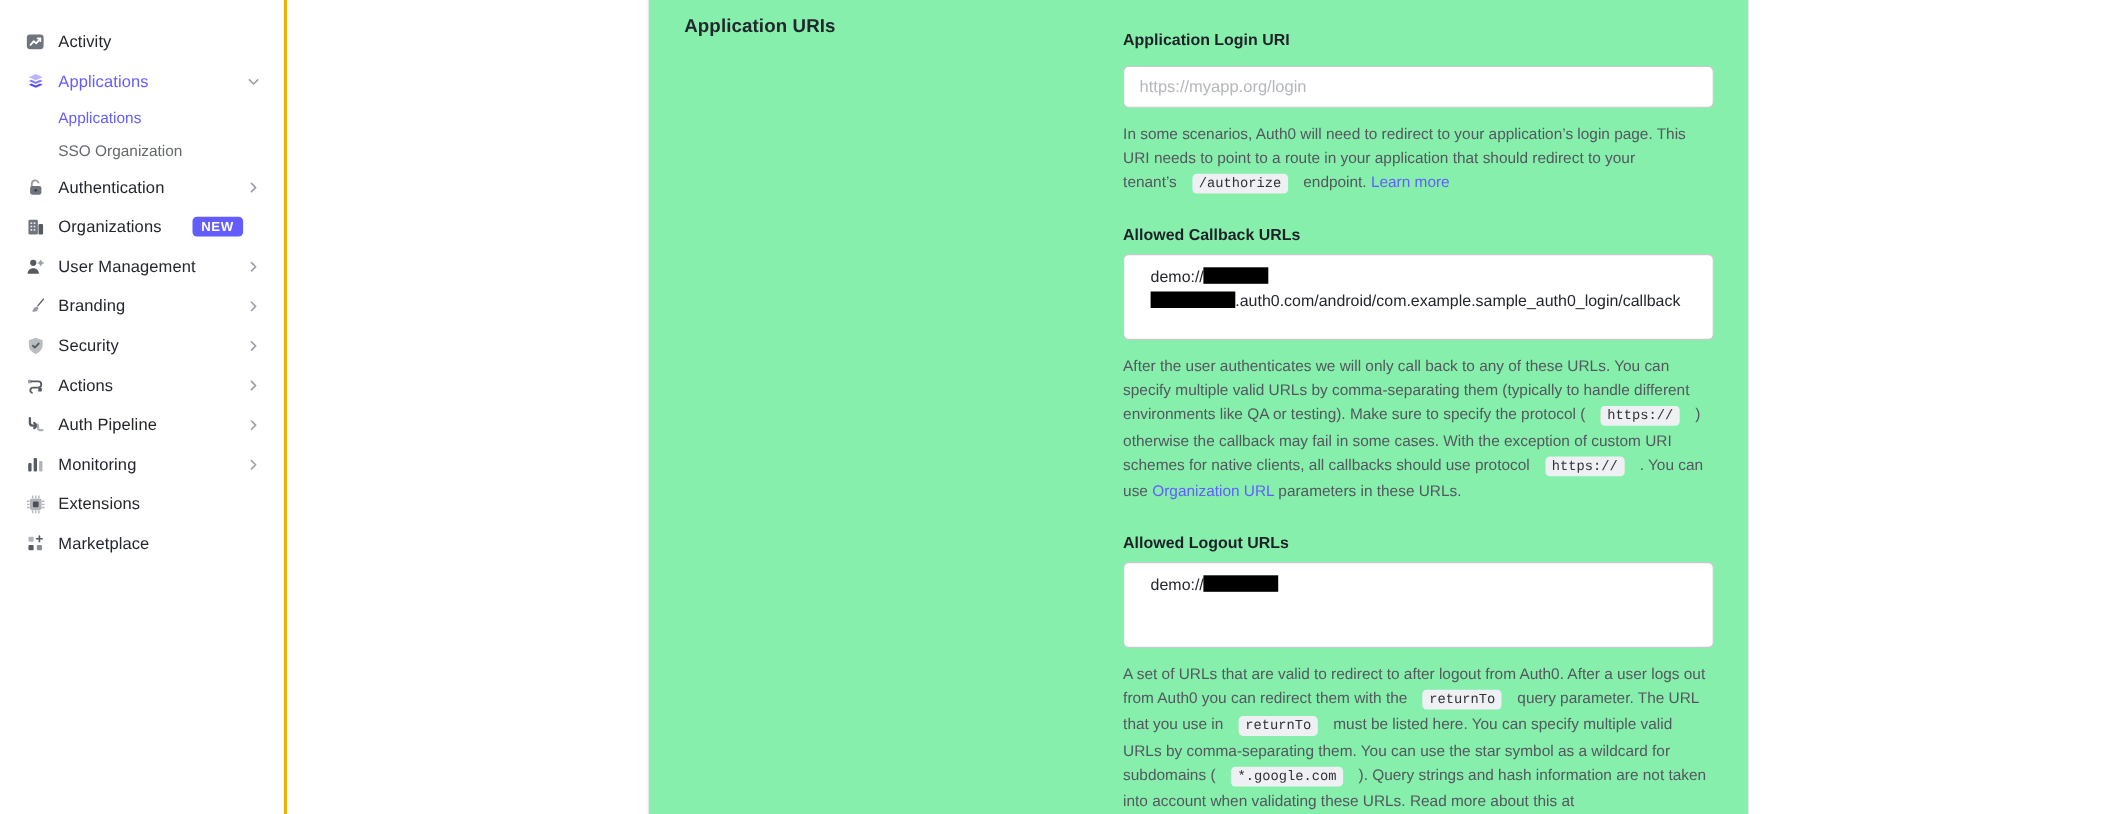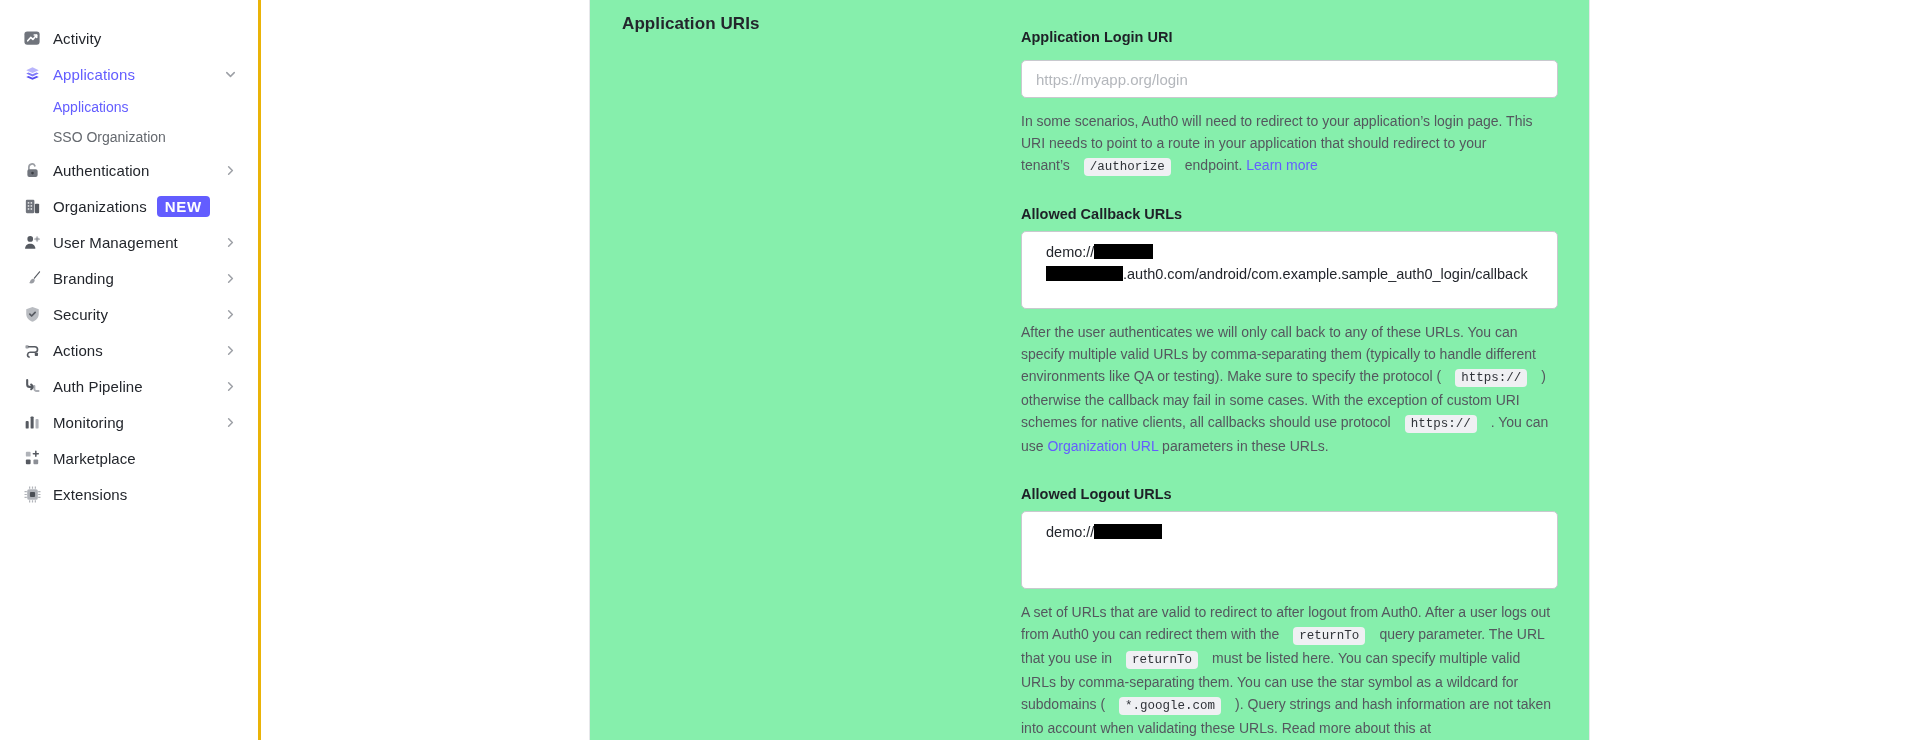--- a/index.html
+++ b/index.html
@@ -18,22 +18,22 @@
     display:flex;align-items:center;height:36px;
     padding:0 20px 0 23px;cursor:pointer;color:#23262c;
   }
   .nav-icon{width:19px;height:19px;margin-right:11px;flex:none;display:flex;align-items:center;justify-content:center}
   .nav-icon svg{width:19px;height:19px;display:block}
   .nav-label{font-size:15px;letter-spacing:.1px;white-space:nowrap}
   .nav-item.active .nav-label{color:#635dff}
   .chev{margin-left:auto;width:15px;height:15px;flex:none}
   .chev svg{width:15px;height:15px;display:block}
   .badge{
-    margin-left:10px;background:#635dff;color:#fff;
-    font-size:15px;font-weight:700;letter-spacing:.6px;
+    margin-left:28px;background:#635dff;color:#fff;
+    font-size:12px;font-weight:700;letter-spacing:.6px;
     padding:3px 8px;border-radius:4px;line-height:1;white-space:nowrap;
   }
   .nav-sub{
     height:30px;display:flex;align-items:center;padding-left:53px;
     font-size:14px;color:#65696f;cursor:pointer;white-space:nowrap;
   }
   .nav-sub.active{color:#635dff}
   
   .panel{
     position:absolute;left:589px;top:0;width:1001px;height:740px;
@@ -227,40 +227,40 @@
         <span class="nav-label">Monitoring</span>
         <span class="chev">
           <svg viewBox="0 0 16 16">
             <path d="m6 4 4 4-4 4" fill="none" stroke="#9da0a6" stroke-width="1.6" stroke-linecap="round" stroke-linejoin="round"></path>
           </svg>
         </span>
       </div>
       <div class="nav-item">
         <span class="nav-icon">
           <svg viewBox="0 0 20 20">
-            <rect x="3" y="3" width="5" height="5" rx="1" fill="#b0b3b9"></rect>
-            <rect x="3" y="11" width="5" height="5" rx="1" fill="#565a61"></rect>
-            <rect x="11" y="11" width="5" height="5" rx="1" fill="#8c8f96"></rect>
-            <path d="M13.5 2.4v5.2M10.9 5h5.2" stroke="#565a61" stroke-width="1.6" stroke-linecap="round"></path>
-          </svg>
-        </span>
-        <span class="nav-label">Marketplace</span>
-      </div>
-      <div class="nav-item">
-        <span class="nav-icon">
-          <svg viewBox="0 0 20 20">
             <g stroke="#b0b3b9" stroke-width="1.3">
               <path d="M7 1.6v2.4M10 1.6v2.4M13 1.6v2.4M7 16v2.4M10 16v2.4M13 16v2.4M1.6 7h2.4M1.6 10h2.4M1.6 13h2.4M16 7h2.4M16 10h2.4M16 13h2.4"></path>
             </g>
             <rect x="4.4" y="4.4" width="11.2" height="11.2" rx="2" fill="#b0b3b9"></rect>
             <rect x="7.3" y="7.3" width="5.4" height="5.4" rx="1" fill="#4a4e55"></rect>
           </svg>
         </span>
         <span class="nav-label">Extensions</span>
       </div>
+      <div class="nav-item">
+        <span class="nav-icon">
+          <svg viewBox="0 0 20 20">
+            <rect x="3" y="3" width="5" height="5" rx="1" fill="#b0b3b9"></rect>
+            <rect x="3" y="11" width="5" height="5" rx="1" fill="#565a61"></rect>
+            <rect x="11" y="11" width="5" height="5" rx="1" fill="#8c8f96"></rect>
+            <path d="M13.5 2.4v5.2M10.9 5h5.2" stroke="#565a61" stroke-width="1.6" stroke-linecap="round"></path>
+          </svg>
+        </span>
+        <span class="nav-label">Marketplace</span>
+      </div>
     </nav>
 </aside>
 
 <main class="panel">
   <h2 class="section-title">Application URIs</h2>
   <div class="form-col">
 
     <label class="field-label">Application Login URI</label>
     <input class="text-input" type="text" placeholder="https://myapp.org/login" style="">
     <p class="help">In some scenarios, Auth0 will need to redirect to your application’s login page. This URI needs to point to a route in your application that should redirect to your tenant’s<code class="chip">/authorize</code>endpoint. <a class="link" href="#">Learn more</a></p>

